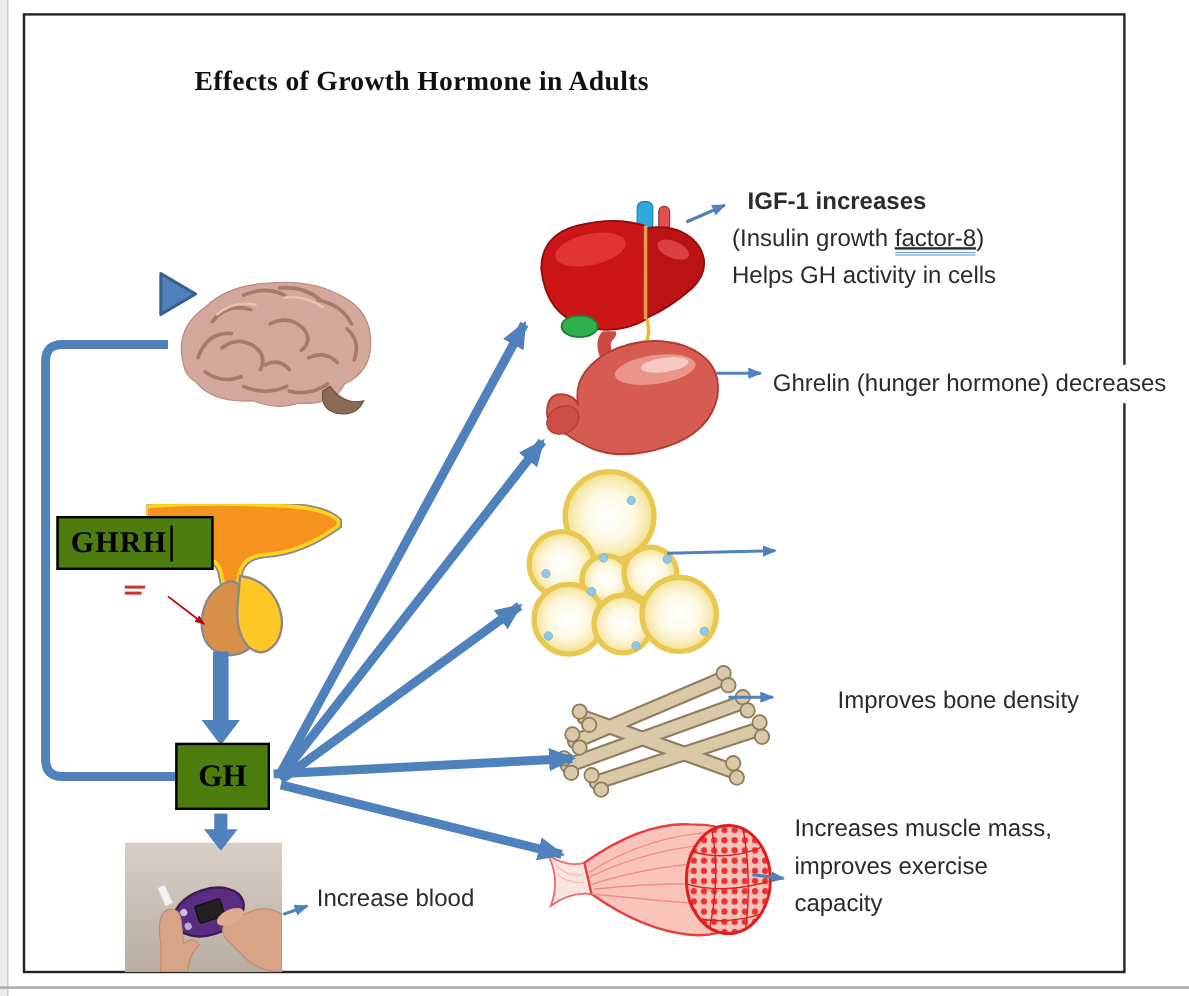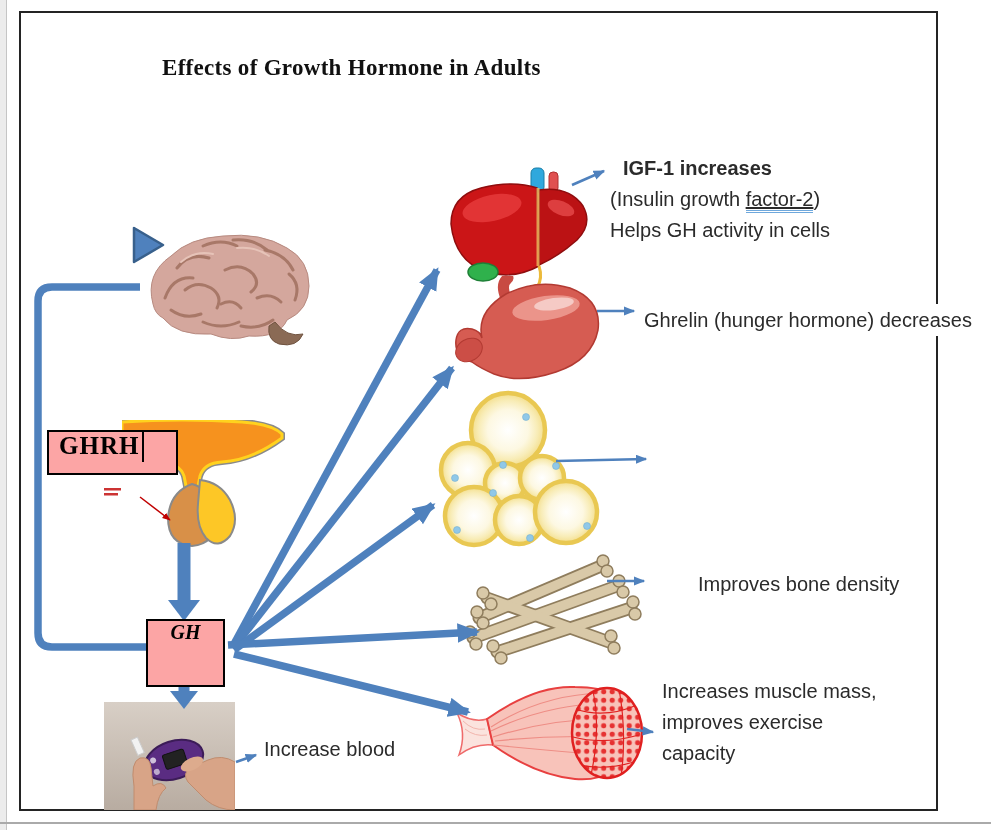--- a/index.html
+++ b/index.html
@@ -7,24 +7,24 @@
         font-family:"Liberation Sans",sans-serif;color:#2b2b2b;}
   .abs{position:absolute;}
   .page-edge{left:0;top:0;width:6px;height:830px;background:#ececec;border-right:1px solid #c5c5c5;z-index:0;}
   .bottom-rule{left:0;top:822px;width:991px;border-top:2px solid #aaaaaa;z-index:0;}
   .frame{left:19px;top:11px;width:919px;height:800px;border:2px solid #242424;box-sizing:border-box;background:#fff;z-index:1;}
   .organ{z-index:2;}
   .overlay{left:0;top:0;width:991px;height:830px;z-index:3;pointer-events:none;}
   .txt{font-size:20px;line-height:32px;white-space:nowrap;z-index:4;}
   .title{left:147px;top:55px;font-family:"Liberation Serif",serif;font-weight:bold;font-size:23px;
          letter-spacing:.3px;color:#111;z-index:4;white-space:nowrap;margin-left:15px;}
-  .hormone-box{border:2.5px solid #000;background:#fca5a5;box-sizing:border-box;display:flex;align-items:flex-start;
+  .hormone-box{border:2.5px solid #000;background:#4d7c0f;box-sizing:border-box;display:flex;align-items:center;
          font-family:"Liberation Serif",serif;font-weight:bold;color:#000;z-index:4;}
   .ghrh-box{left:47px;top:430px;width:131px;height:45px;font-size:25px;letter-spacing:1px;padding-left:10px;}
-  .gh-box{left:146px;top:619px;width:79px;height:68px;font-size:20px;justify-content:center;font-style:italic;}
+  .gh-box{left:146px;top:619px;width:79px;height:56px;font-size:26px;justify-content:center;}
   .caret{display:inline-block;width:2px;height:30px;background:#000;margin-left:3px;}
   .bold{font-weight:bold;}
   .u-grammar{text-decoration:underline;border-bottom:3px double #6fa8dc;padding-bottom:0px;}
   .whitebg{background:#fff;padding-right:6px;z-index:5;}
   .igf-head{padding-left:13px;}
 </style>
 </head>
 <body>
 
 <div class="page">
@@ -256,21 +256,21 @@
     <span>GHRH</span>
     <span class="caret"></span>
   </div>
 
   <div class="abs hormone-box gh-box">
     <span>GH</span>
   </div>
 
   <div class="abs txt" style="left:610px;top:153px;line-height:31px;">
     <div class="bold igf-head">IGF-1 increases</div>
-    <div><span>(Insulin growth </span><span class="u-grammar">factor-2</span><span>)</span></div>
+    <div><span>(Insulin growth </span><span class="u-grammar">factor-8</span><span>)</span></div>
     <div>Helps GH activity in cells</div>
   </div>
 
   <div class="abs txt whitebg" style="left:644px;top:304px;">Ghrelin (hunger hormone) decreases</div>
 
 
   <div class="abs txt" style="left:652px;top:568px;margin-left:46px;">Improves bone density</div>
 
   <div class="abs txt" style="left:662px;top:676px;line-height:31px;">
     <div>Increases muscle mass,</div>

